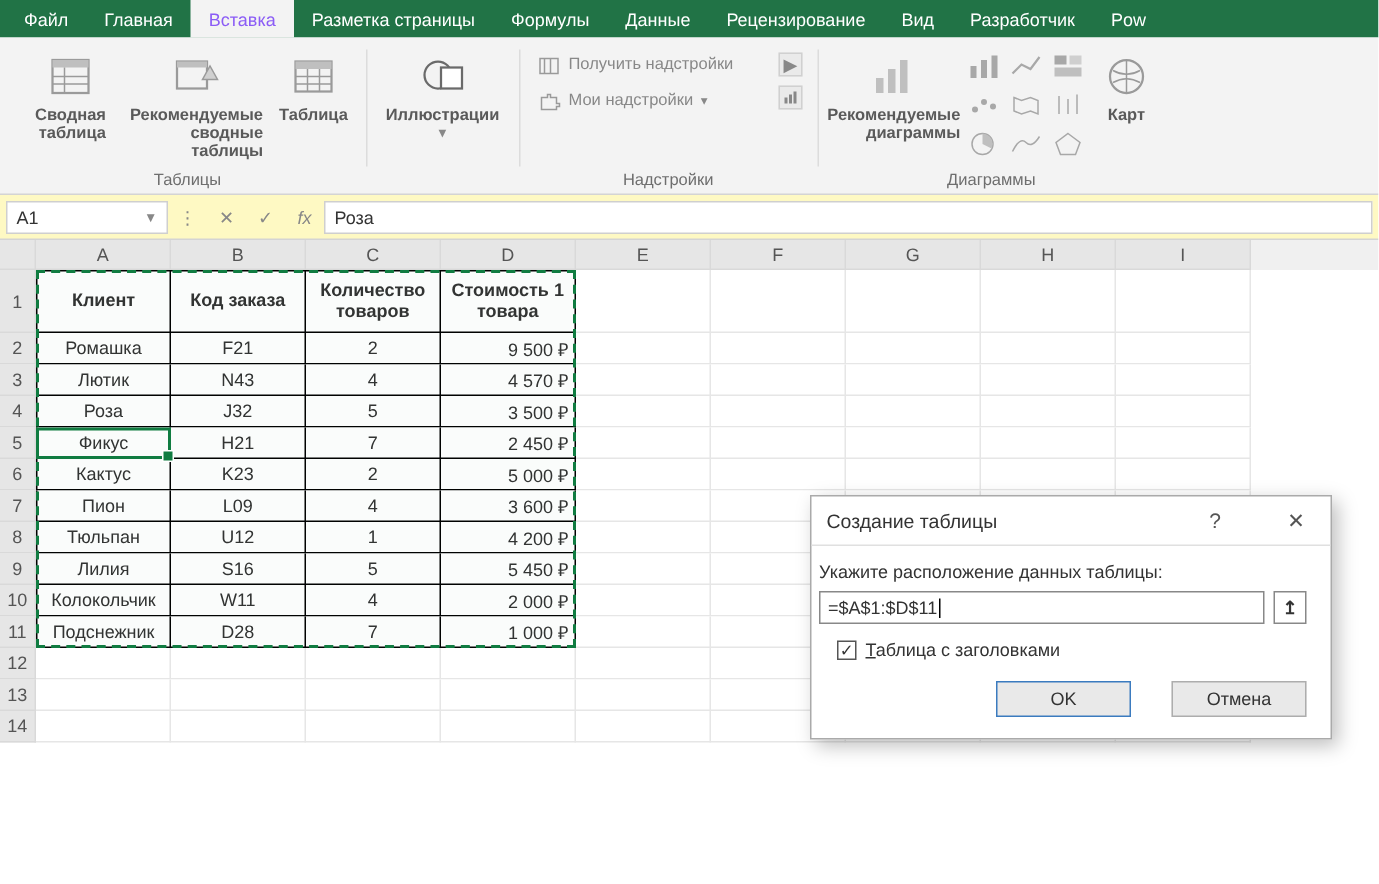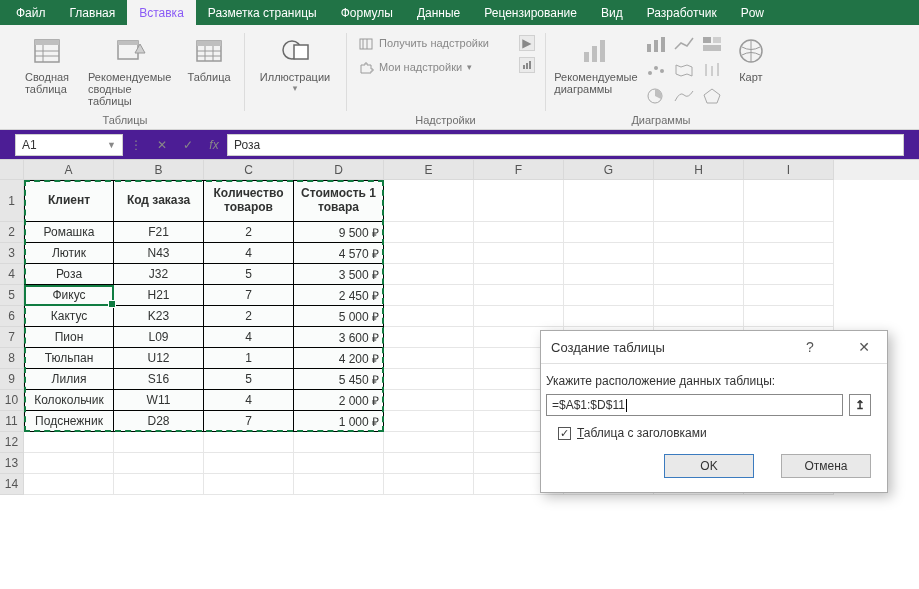--- a/index.html
+++ b/index.html
@@ -64,26 +64,27 @@
     align-items: flex-start;
     gap: 4px;
     padding-top: 4px;
   }
   .ribbon-big-btn {
     width: 70px;
     display: flex;
     flex-direction: column;
     align-items: center;
     justify-content: flex-start;
-    text-align: left;
+    text-align: right;
     font-size: 11px;
     color: #5a5a5a;
     padding: 2px 2px 0 2px;
     border-radius: 2px;
     cursor: default;
+    font-weight: bold;
   }
   .ribbon-big-btn.wide { width: 90px; }
   .ribbon-big-btn .ic {
     width: 36px;
     height: 36px;
     display: flex;
     align-items: center;
     justify-content: center;
     margin-bottom: 2px;
     color: #9a9a9a;
@@ -120,22 +121,22 @@
     gap: 2px;
     padding-top:4px;
     color:#9a9a9a;
   }
   
   .formula-bar {
     display:flex;
     align-items:center;
     height: 30px;
     border-bottom:1px solid #d4d4d4;
-    background:#4c1d95;
-    padding: 0 15px;
+    background:#fef9c3;
+    padding: 0 4px;
   }
   .name-box {
     width: 108px;
     height: 22px;
     border:1px solid #cfcfcf;
     display:flex;
     align-items:center;
     padding: 0 6px;
     font-size:12px;
     background:#fff;

